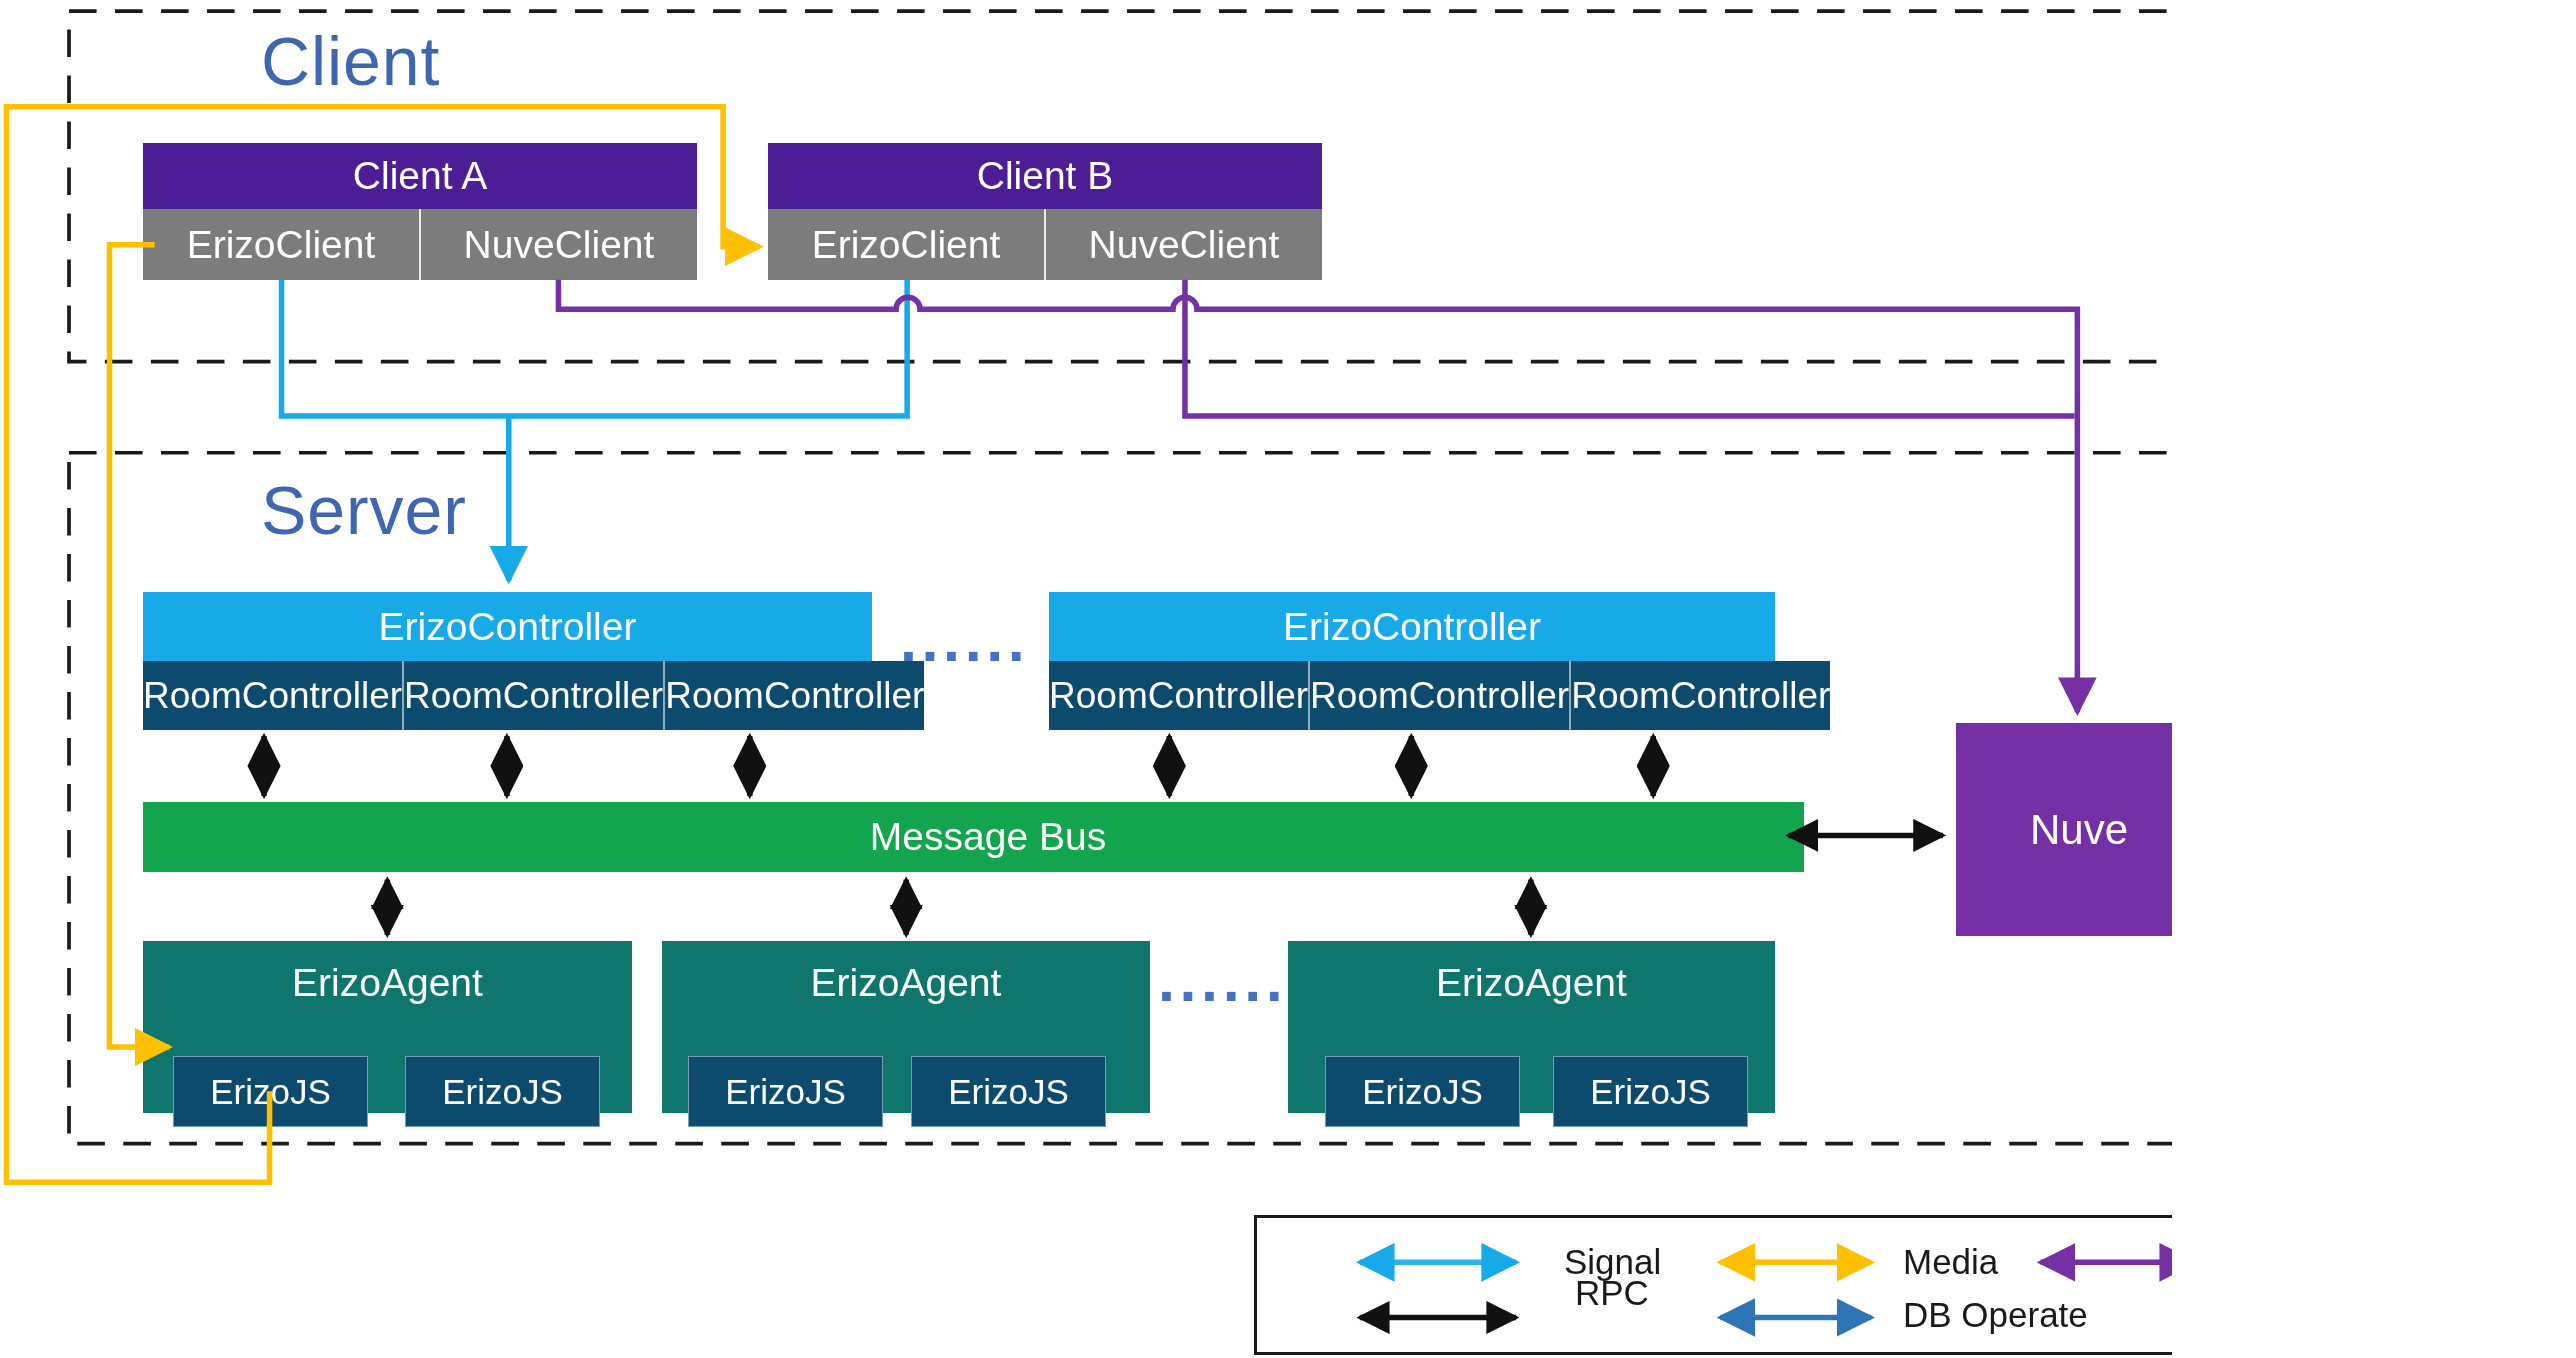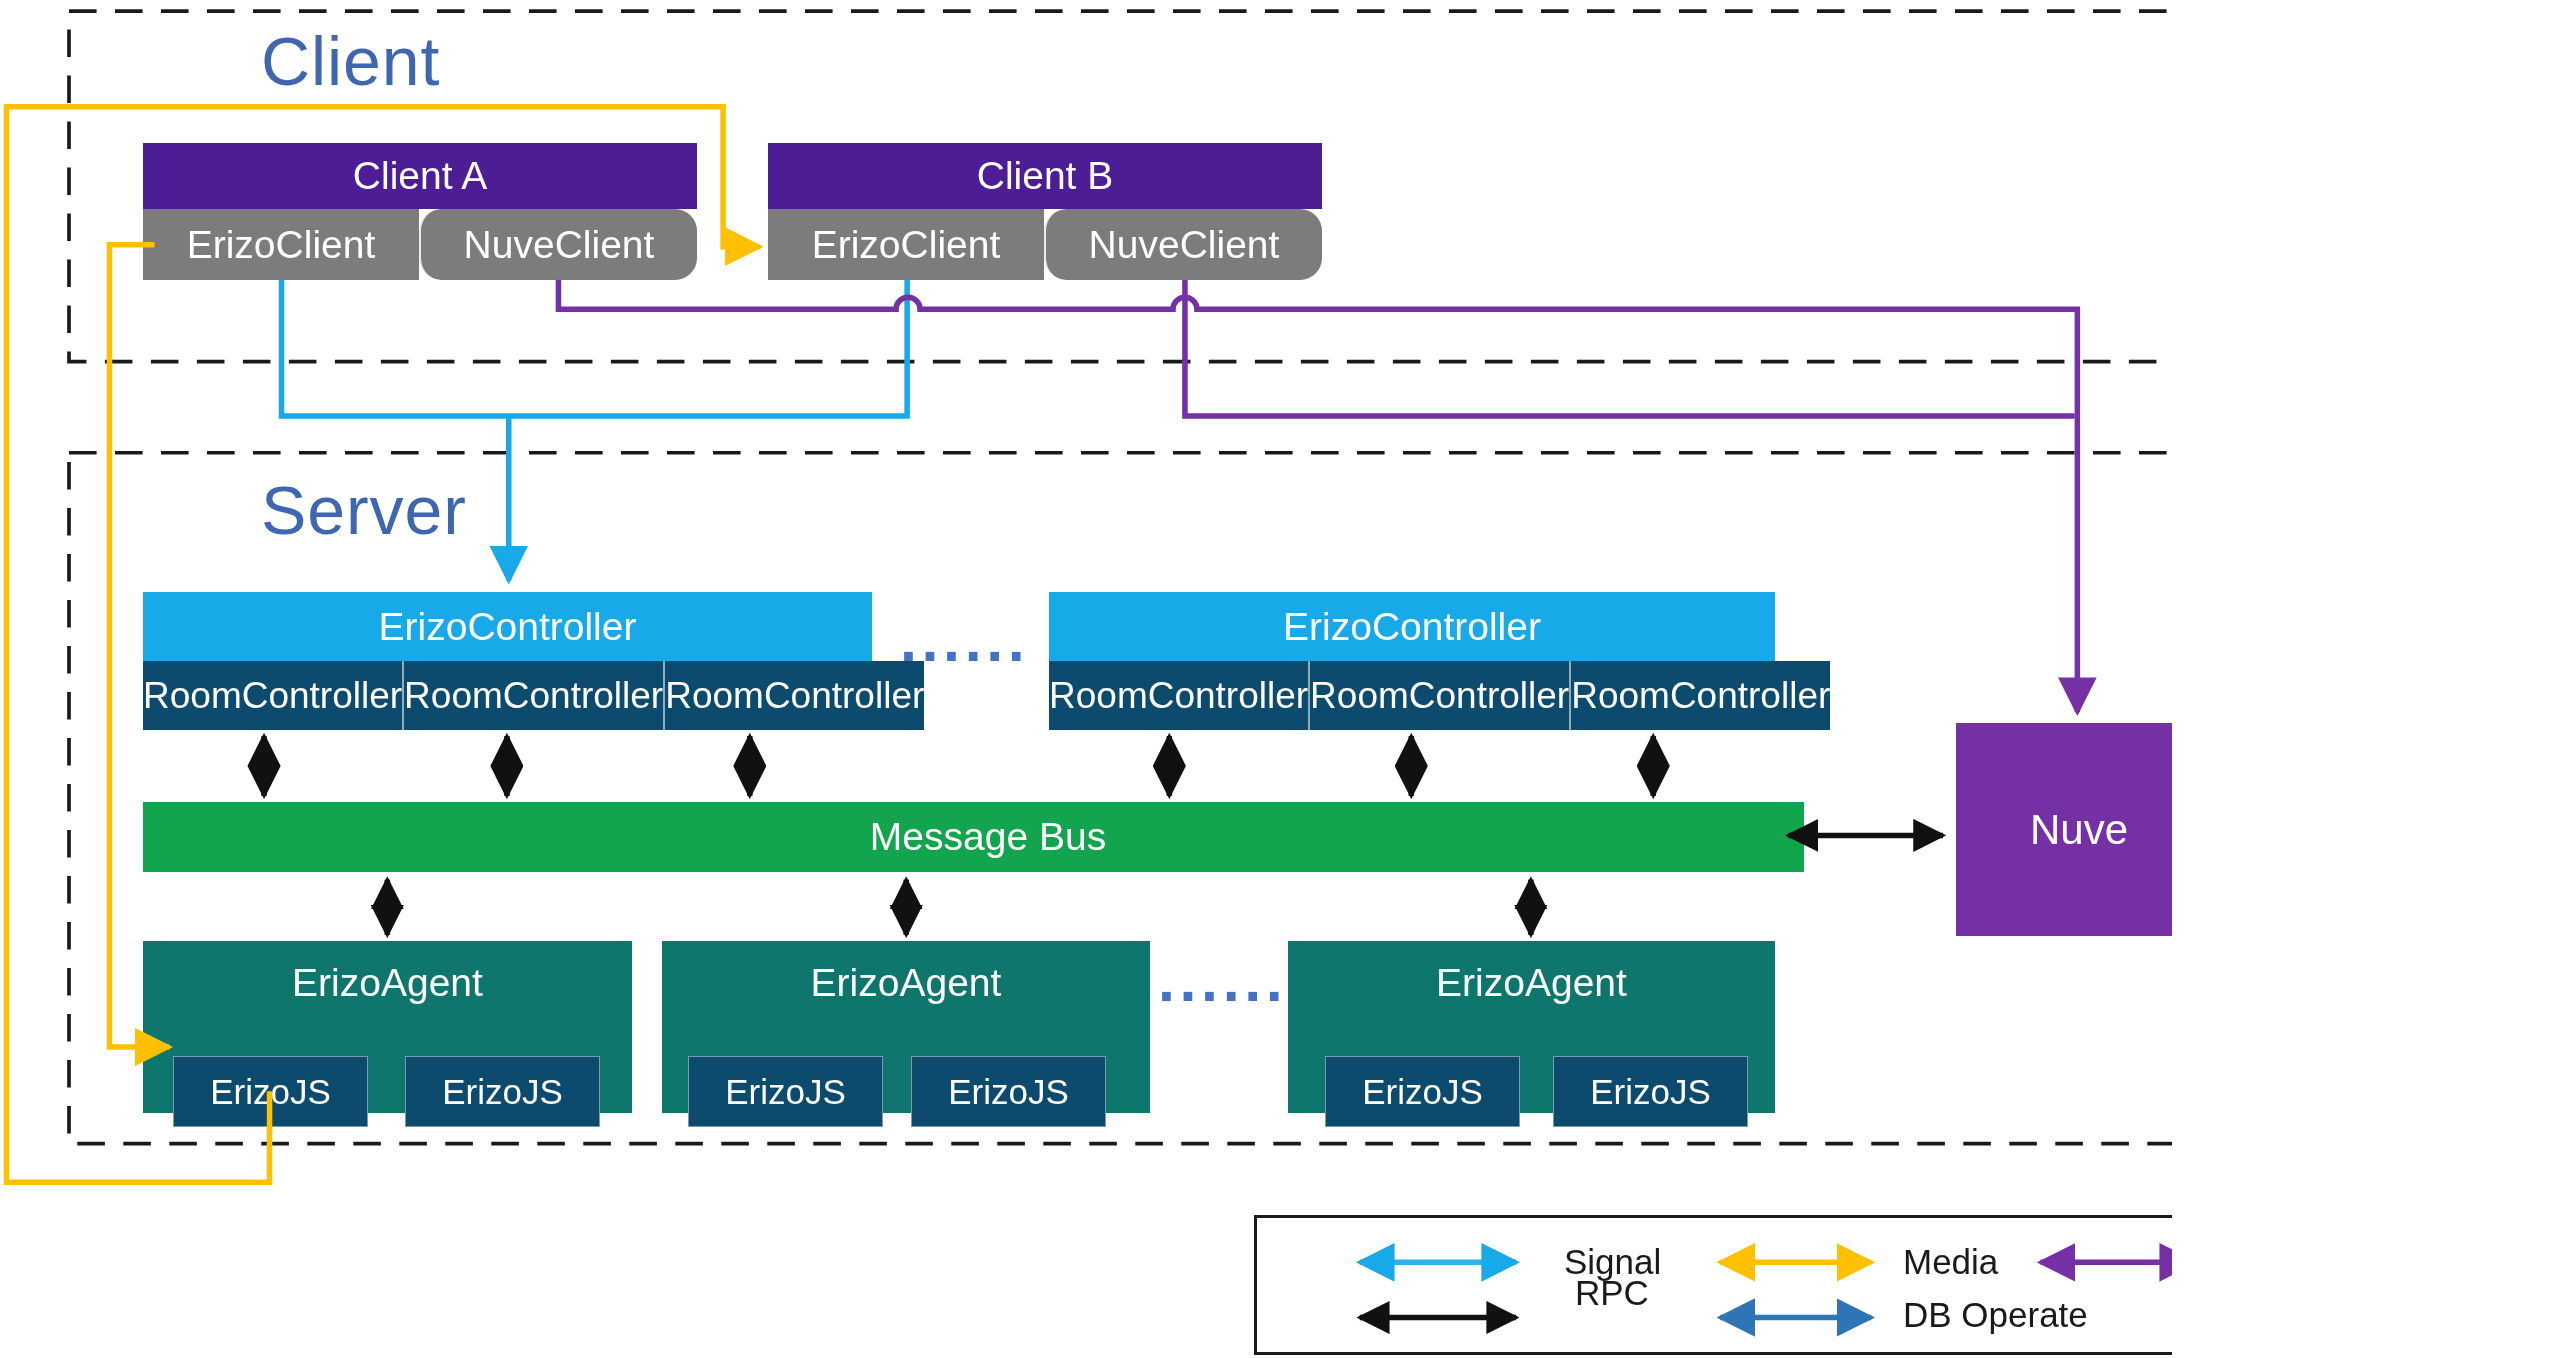--- a/index.html
+++ b/index.html
@@ -9,21 +9,21 @@
   }
   svg.layer{position:absolute;left:0;top:0;width:2576px;height:1359px;pointer-events:none;}
   .bg{z-index:1;}
   .fg{z-index:3;}
   .group-title{position:absolute;z-index:2;color:#3F67B1;font-size:68px;line-height:1.1;letter-spacing:0.9px;}
   
   .client-box{position:absolute;z-index:2;width:554px;height:137px;}
   .client-head{height:66px;background:#4c1d95;color:#ffffff;display:flex;align-items:center;justify-content:center;font-size:39px;}
   .client-body{height:71px;display:flex;}
   .client-cell{flex:1;background:#7C7C7C;color:#ffffff;display:flex;align-items:center;justify-content:center;font-size:39px;}
-  .client-cell + .client-cell{border-left:2.8px solid rgba(255,255,255,.85);border-radius:22px;}
+  .client-cell + .client-cell{border-left:2.8px solid rgba(255,255,255,.85);}
   
   .controller{position:absolute;z-index:2;height:138px;}
   .controller-head{height:69px;background:#17A9E8;color:#fff;display:flex;align-items:center;justify-content:center;font-size:39px;}
   .room-row{height:69px;display:flex;}
   .room-cell{flex:1;background:#0c4a6e;color:#fff;display:flex;align-items:center;justify-content:center;font-size:37px;}
   .room-cell + .room-cell{border-left:2.8px solid rgba(255,255,255,.55);}
   
   .bus{position:absolute;z-index:2;left:143px;top:802px;width:1632px;height:70px;background:#12A54E;color:#fff;
        display:flex;align-items:center;justify-content:center;font-size:39px;padding-left:29px;}
   

